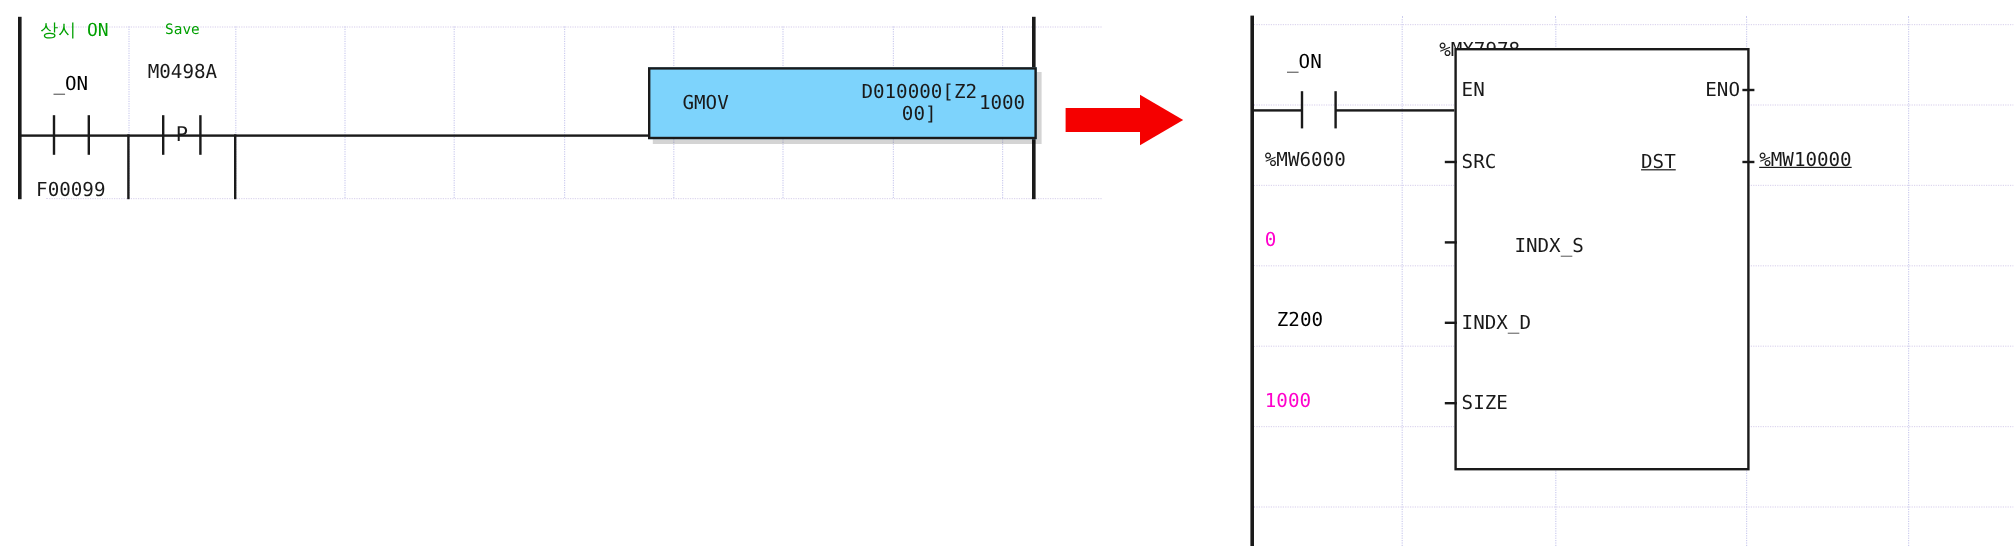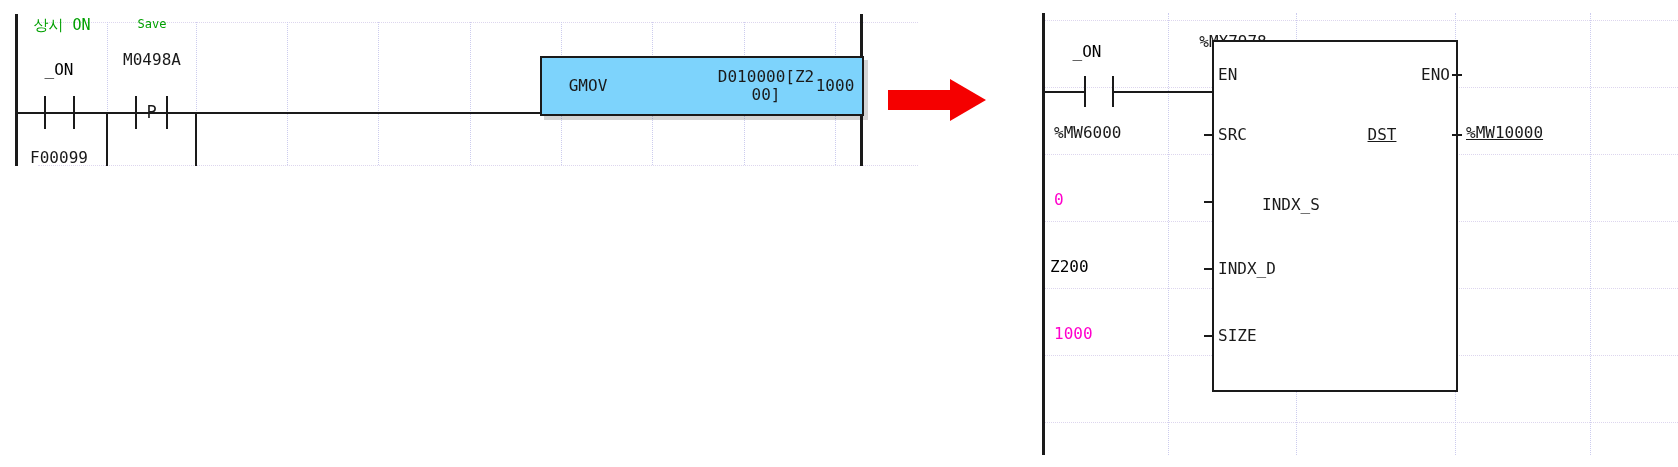--- a/index.html
+++ b/index.html
@@ -173,17 +173,17 @@
 
   <div class="pin-stub" style="left:204px;top:134px;width:10px;"></div>
   <div class="pin-stub" style="left:204px;top:201px;width:10px;"></div>
   <div class="pin-stub" style="left:204px;top:268px;width:10px;"></div>
   <div class="pin-stub" style="left:204px;top:335px;width:10px;"></div>
   <div class="pin-stub" style="left:452px;top:74px;width:10px;"></div>
   <div class="pin-stub" style="left:452px;top:134px;width:10px;"></div>
 
   <div class="lbl right" style="left:54px;top:125px;width:144px;">%MW6000</div>
   <div class="lbl magenta right" style="left:54px;top:192px;width:144px;">0</div>
-  <div class="lbl blue right" style="left:50px;top:259px;width:144px;">Z200</div>
+  <div class="lbl blue right" style="left:64px;top:259px;width:144px;">Z200</div>
   <div class="lbl magenta right" style="left:54px;top:326px;width:144px;">1000</div>
 
   <div class="lbl" style="left:466px;top:125px;width:160px;text-decoration:underline;">%MW10000</div>
 </div>
 
 </body></html>

